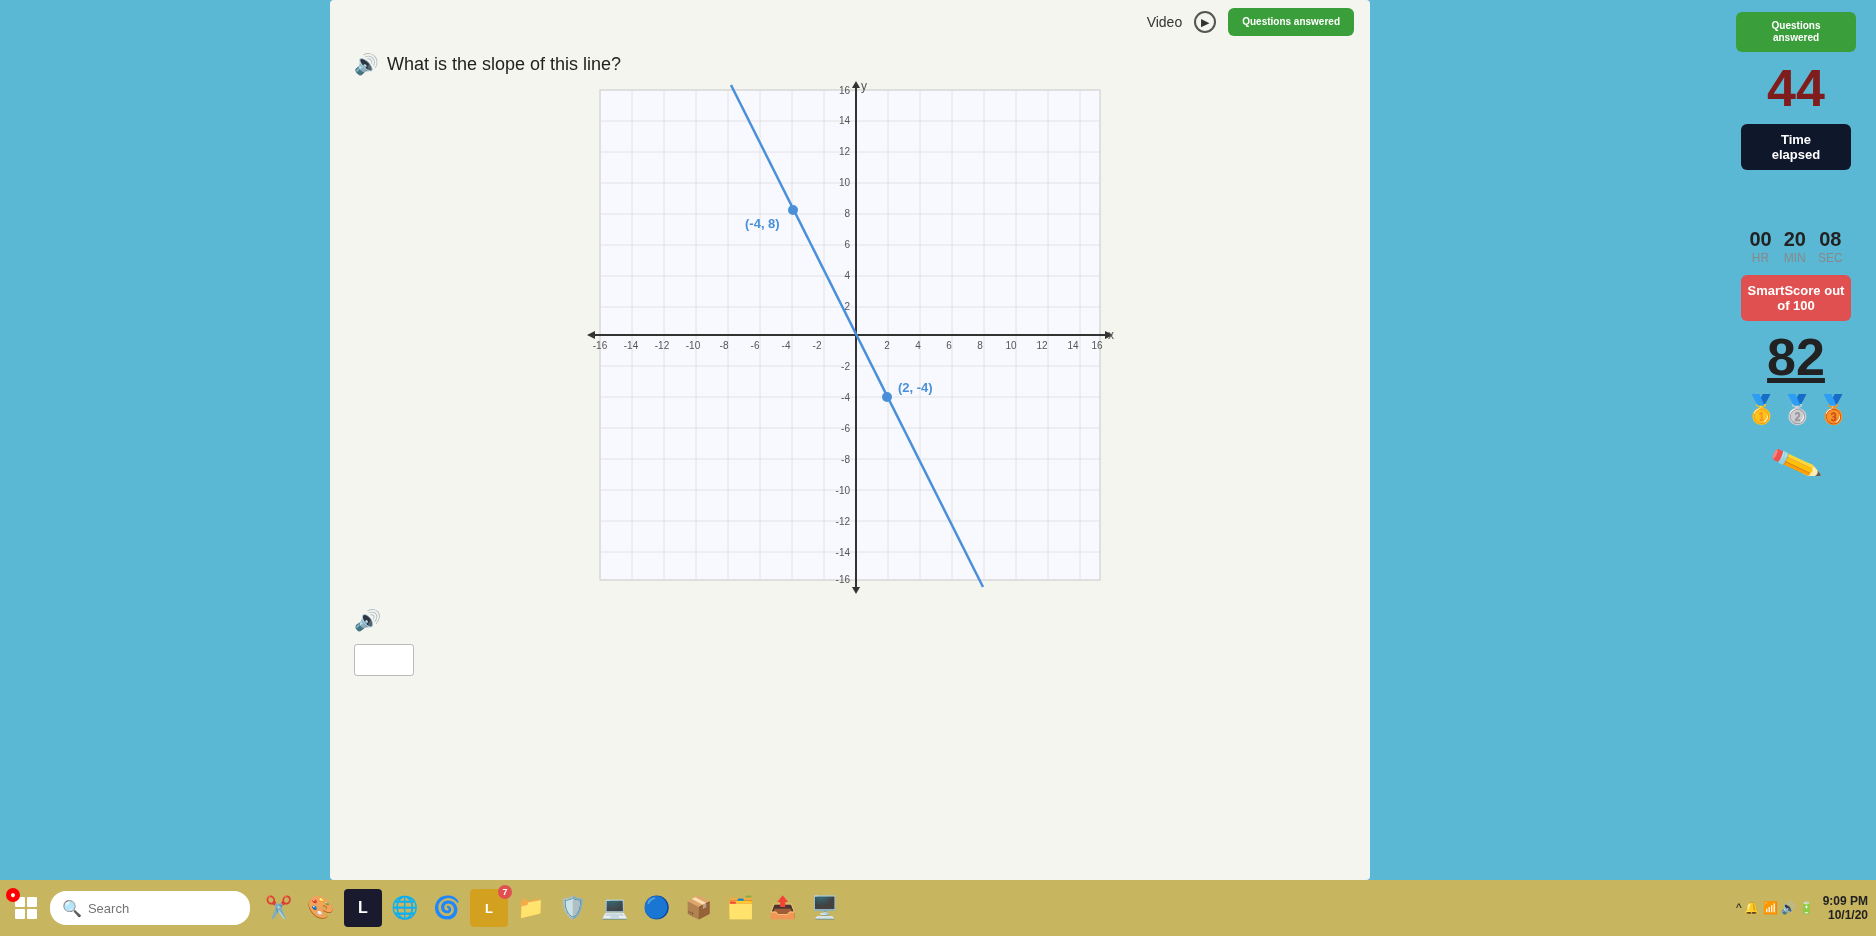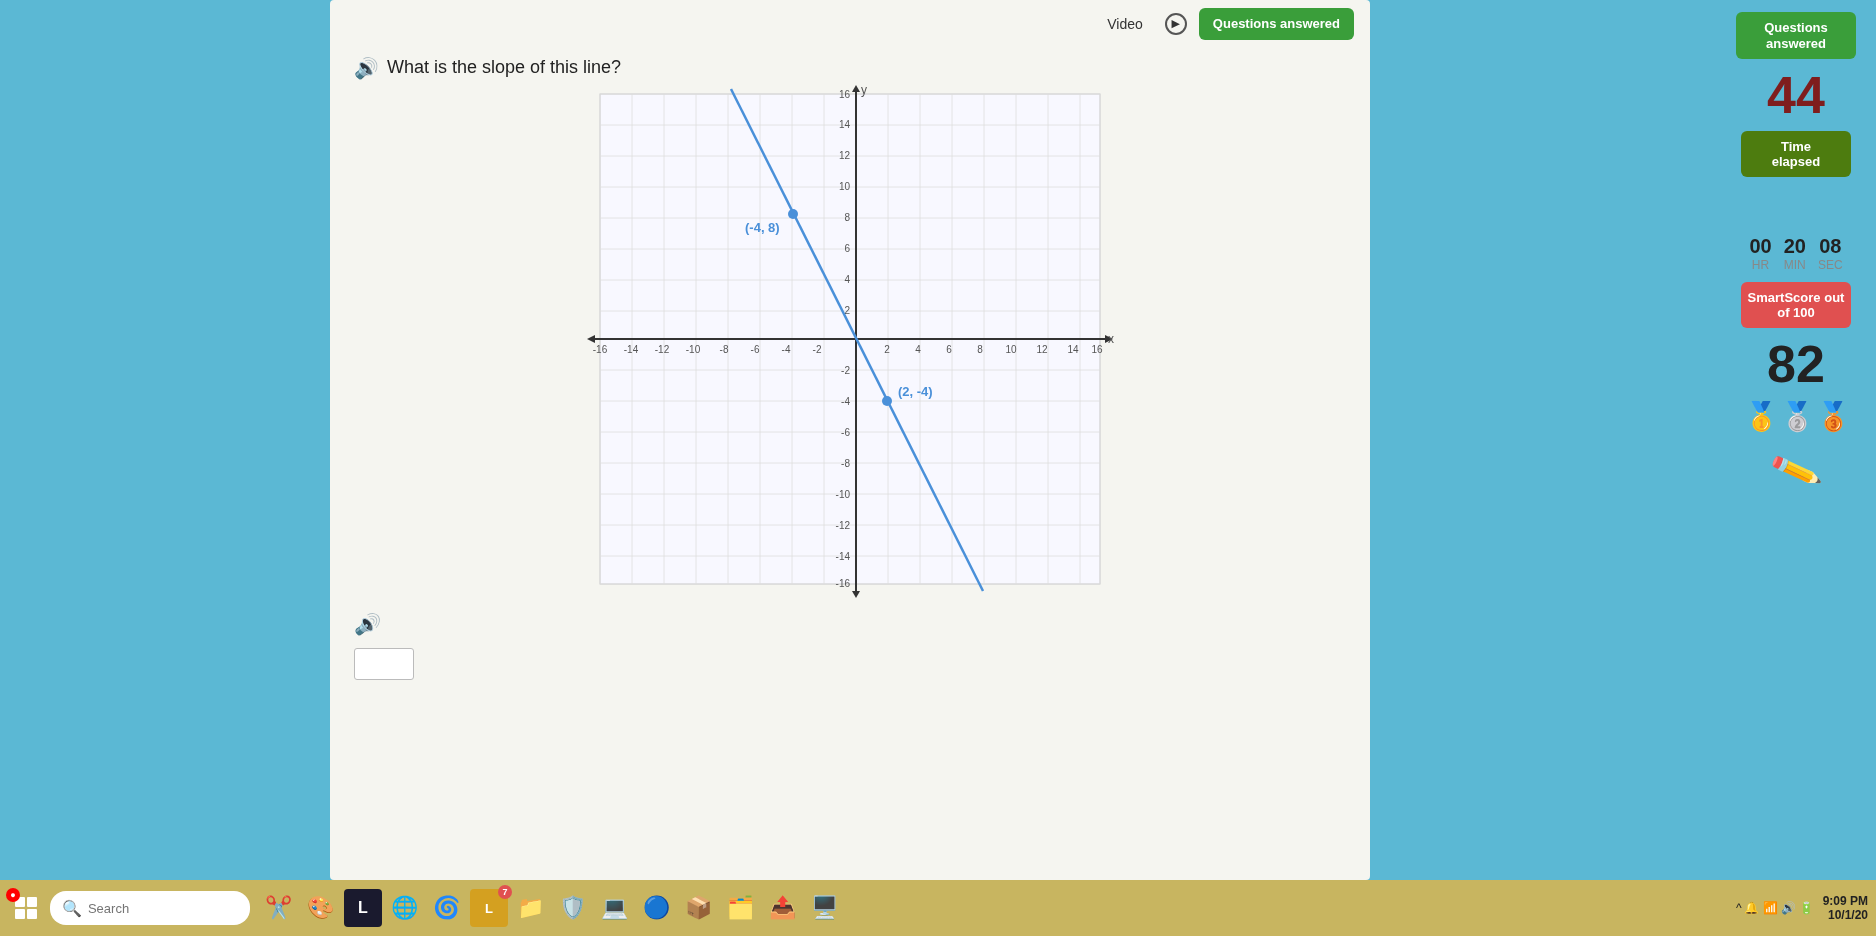--- a/index.html
+++ b/index.html
@@ -129,21 +129,21 @@
       display: flex;
       align-items: center;
       justify-content: flex-end;
       padding: 8px 16px;
       gap: 12px;
     }
 
     .video-btn {
       display: flex;
       align-items: center;
-      gap: 22px;
+      gap: 12px;
       font-size: 14px;
       color: #333;
       cursor: pointer;
     }
     .video-circle {
       width: 22px;
       height: 22px;
       border: 2px solid #555;
       border-radius: 50%;
       display: flex;
@@ -151,21 +151,21 @@
       justify-content: center;
       font-size: 11px;
     }
 
     .questions-btn {
       background: #3a9e3a;
       color: white;
       border: none;
       border-radius: 6px;
       padding: 8px 14px;
-      font-size: 13px;
+      font-size: 10px;
       font-weight: bold;
       cursor: pointer;
       line-height: 1.2;
       text-align: center;
     }
 
     
     .question-area {
       padding: 8px 24px 4px 24px;
     }
@@ -200,21 +200,21 @@
     }
 
     .questions-count {
       font-size: 52px;
       font-weight: bold;
       color: #7f1d1d;
       line-height: 1;
     }
 
     .time-elapsed-btn {
-      background: #4d7c0f;
+      background: #0f172a;
       color: white;
       border: none;
       border-radius: 6px;
       padding: 8px 14px;
       font-size: 13px;
       font-weight: bold;
       cursor: pointer;
       text-align: center;
       width: 110px;
     }
@@ -247,20 +247,21 @@
       cursor: pointer;
       text-align: center;
       width: 110px;
     }
 
     .smartscore-num {
       font-size: 52px;
       font-weight: bold;
       color: #222;
       line-height: 1;
+      text-decoration: underline;
     }
 
     .medals-row {
       display: flex;
       gap: 4px;
     }
     .medal {
       width: 32px;
       height: 40px;
       font-size: 28px;

